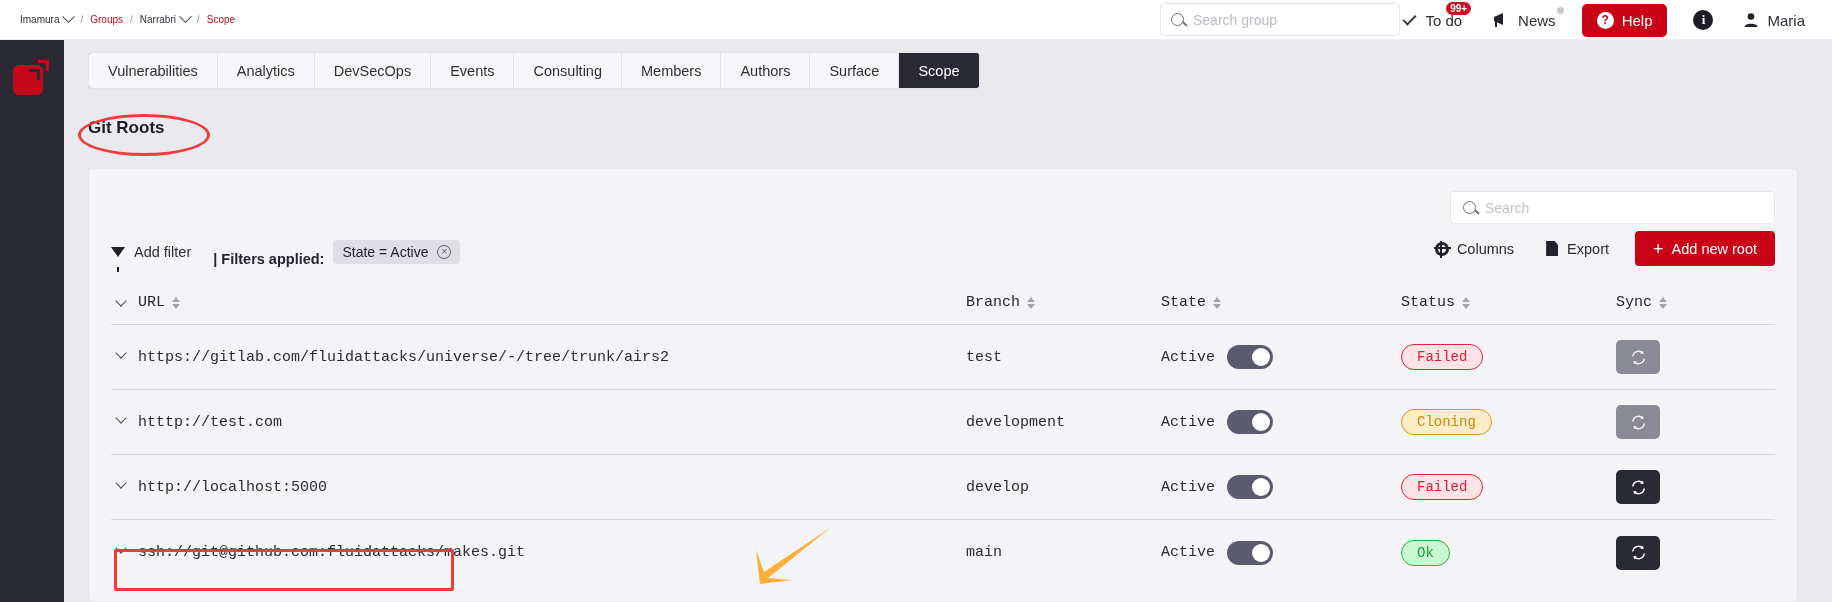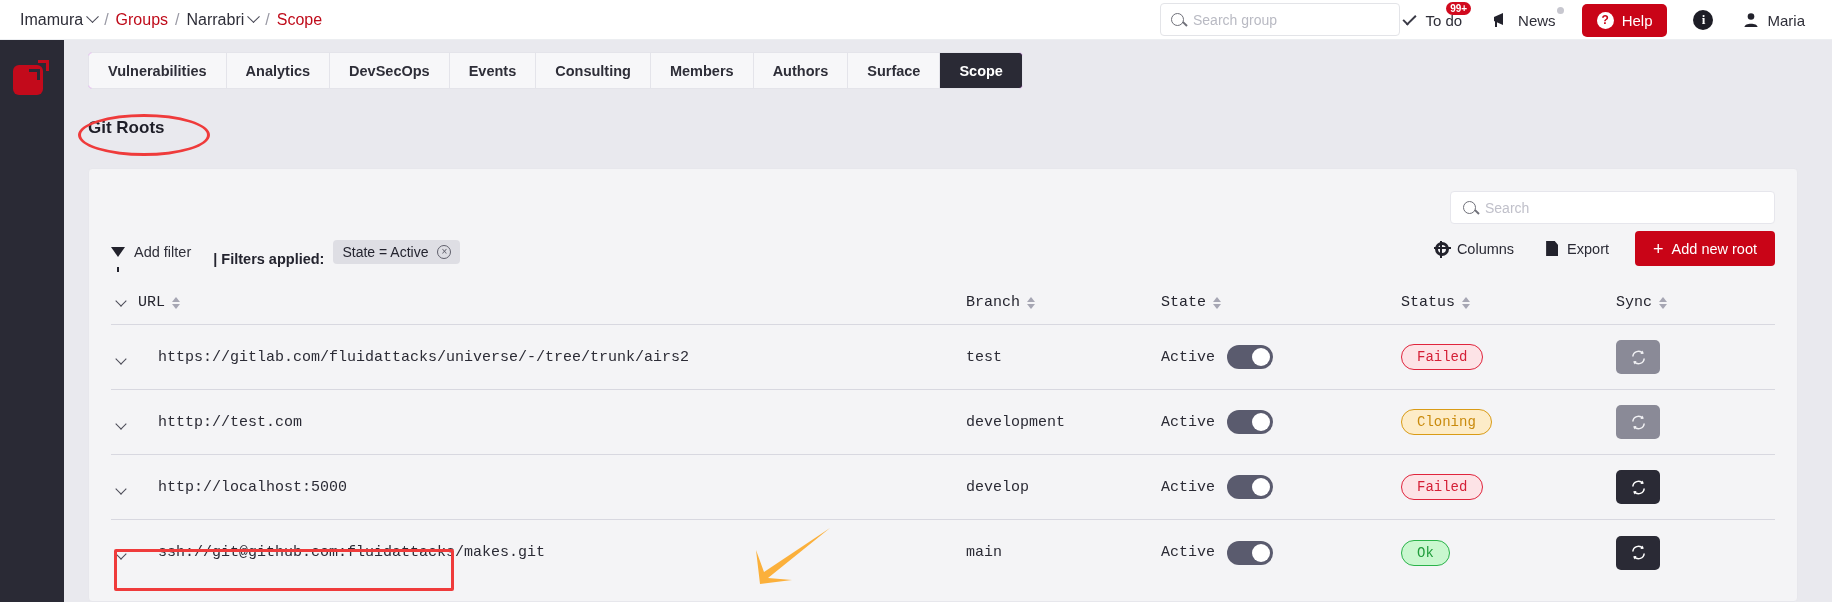--- a/index.html
+++ b/index.html
@@ -10,21 +10,21 @@
     overflow: hidden;
   }
   .app { position: relative; width: 1832px; height: 602px; }
 
   
   .topbar {
     position: absolute; top: 0; left: 0; width: 1832px; height: 40px;
     background: #ffffff; display: flex; align-items: center;
     border-bottom: 1px solid #eceef1;
   }
-  .breadcrumb { display: flex; align-items: center; padding-left: 20px; font-size: 16px; color: #2e2e38; }
+  .breadcrumb { display: flex; align-items: center; padding-left: 20px; font-size: 10px; color: #2e2e38; }
   .crumb { color: #2e2e38; white-space: nowrap; }
   .crumb.link { color: #bf0b1a; }
   .crumb-sep { color: #9a9aa5; margin: 0 7px; }
   .caret { display: inline-block; margin-left: 5px; width: 9px; height: 9px;
            border-right: 1.6px solid #4a4a57; border-bottom: 1.6px solid #4a4a57;
            transform: rotate(45deg) translate(-2px,-2px); }
 
   .search-group {
     position: absolute; left: 1160px; top: 3px; width: 240px; height: 33px;
     border: 1px solid #e3e4e8; border-radius: 4px; background: #fff;
@@ -62,21 +62,21 @@
   
   .rail { position: absolute; top: 40px; left: 0; width: 64px; height: 562px; background: #2a2a35; }
   .logo { position: absolute; left: 13px; top: 18px; width: 38px; height: 38px; }
   .logo-sq { position: absolute; left: 0; top: 7px; width: 30px; height: 30px; background: #c30a1b; border-radius: 6px; }
   .logo-br { position: absolute; width: 11px; height: 11px; border-top: 3px solid #c30a1b; border-right: 3px solid #c30a1b; }
   .logo-br.b1 { left: 16px; top: 11px; border-color: #2a2a35; }
   .logo-br.b2 { left: 25px; top: 2px; }
 
   
   .tabs { position: absolute; left: 88px; top: 52px; display: flex; background: #d946ef;
-          border: 1px solid #e4e4ea; border-radius: 4px; overflow: hidden; height: 37px; font-weight: bold; }
+          border: 1px solid #e4e4ea; border-radius: 4px; overflow: hidden; height: 37px; }
   .tab { display: flex; align-items: center; padding: 0 19px; font-size: 14.5px; color: #2e2e38;
          border-right: 1px solid #e4e4ea; background: #f7f7f9; cursor: pointer; height: 100%; white-space: nowrap; }
   .tab:last-child { border-right: none; }
   .tab.active { background: #2a2a35; color: #ffffff; }
 
   
   .page-title { position: absolute; left: 88px; top: 118px; font-size: 17px; font-weight: bold; color: #1e1e28; }
   .ellipse-ann { position: absolute; left: 78px; top: 114px; width: 132px; height: 42px;
                  border: 3px solid #ef3b3b; border-radius: 50%; pointer-events: none; }
 
@@ -131,21 +131,21 @@
 
   .col-url { width: 855px; padding-left: 6px; }
   .col-branch { width: 195px; }
   .col-state { width: 240px; text-align: center; }
   .col-status { width: 215px; }
   .col-sync { width: 120px; }
 
   .trow { display: flex; align-items: center; height: 65px; border-bottom: 1px solid #d8d8e0;
           font-size: 15px; color: #2b2b35; }
   .trow:last-child { border-bottom: none; }
-  .url-cell { display: flex; align-items: flex-end; padding-left: 6px; gap: 20px; }
+  .url-cell { display: flex; align-items: flex-start; padding-left: 6px; }
   .toggle-wrap { display: flex; align-items: center; }
   .toggle-label { margin-right: 12px; font-size: 15px; color: #2b2b35; }
   .toggle { width: 46px; height: 24px; border-radius: 12px; background: #5a5b6e; position: relative; cursor: pointer; }
   .toggle::after { content: ""; position: absolute; right: 3px; top: 3px; width: 18px; height: 18px;
                    border-radius: 50%; background: #fff; }
   .badge { display: inline-flex; align-items: center; justify-content: center; height: 26px; padding: 0 15px;
            border-radius: 13px; font-size: 14px; }
   .badge.failed { background: #fde3e6; border: 1px solid #e0243c; color: #d41f36; }
   .badge.cloning { background: #fdecc8; border: 1px solid #d99b16; color: #c98a0c; }
   .badge.ok { background: #c9f7cf; border: 1px solid #2ab34a; color: #209c3c; text-align: center; }

